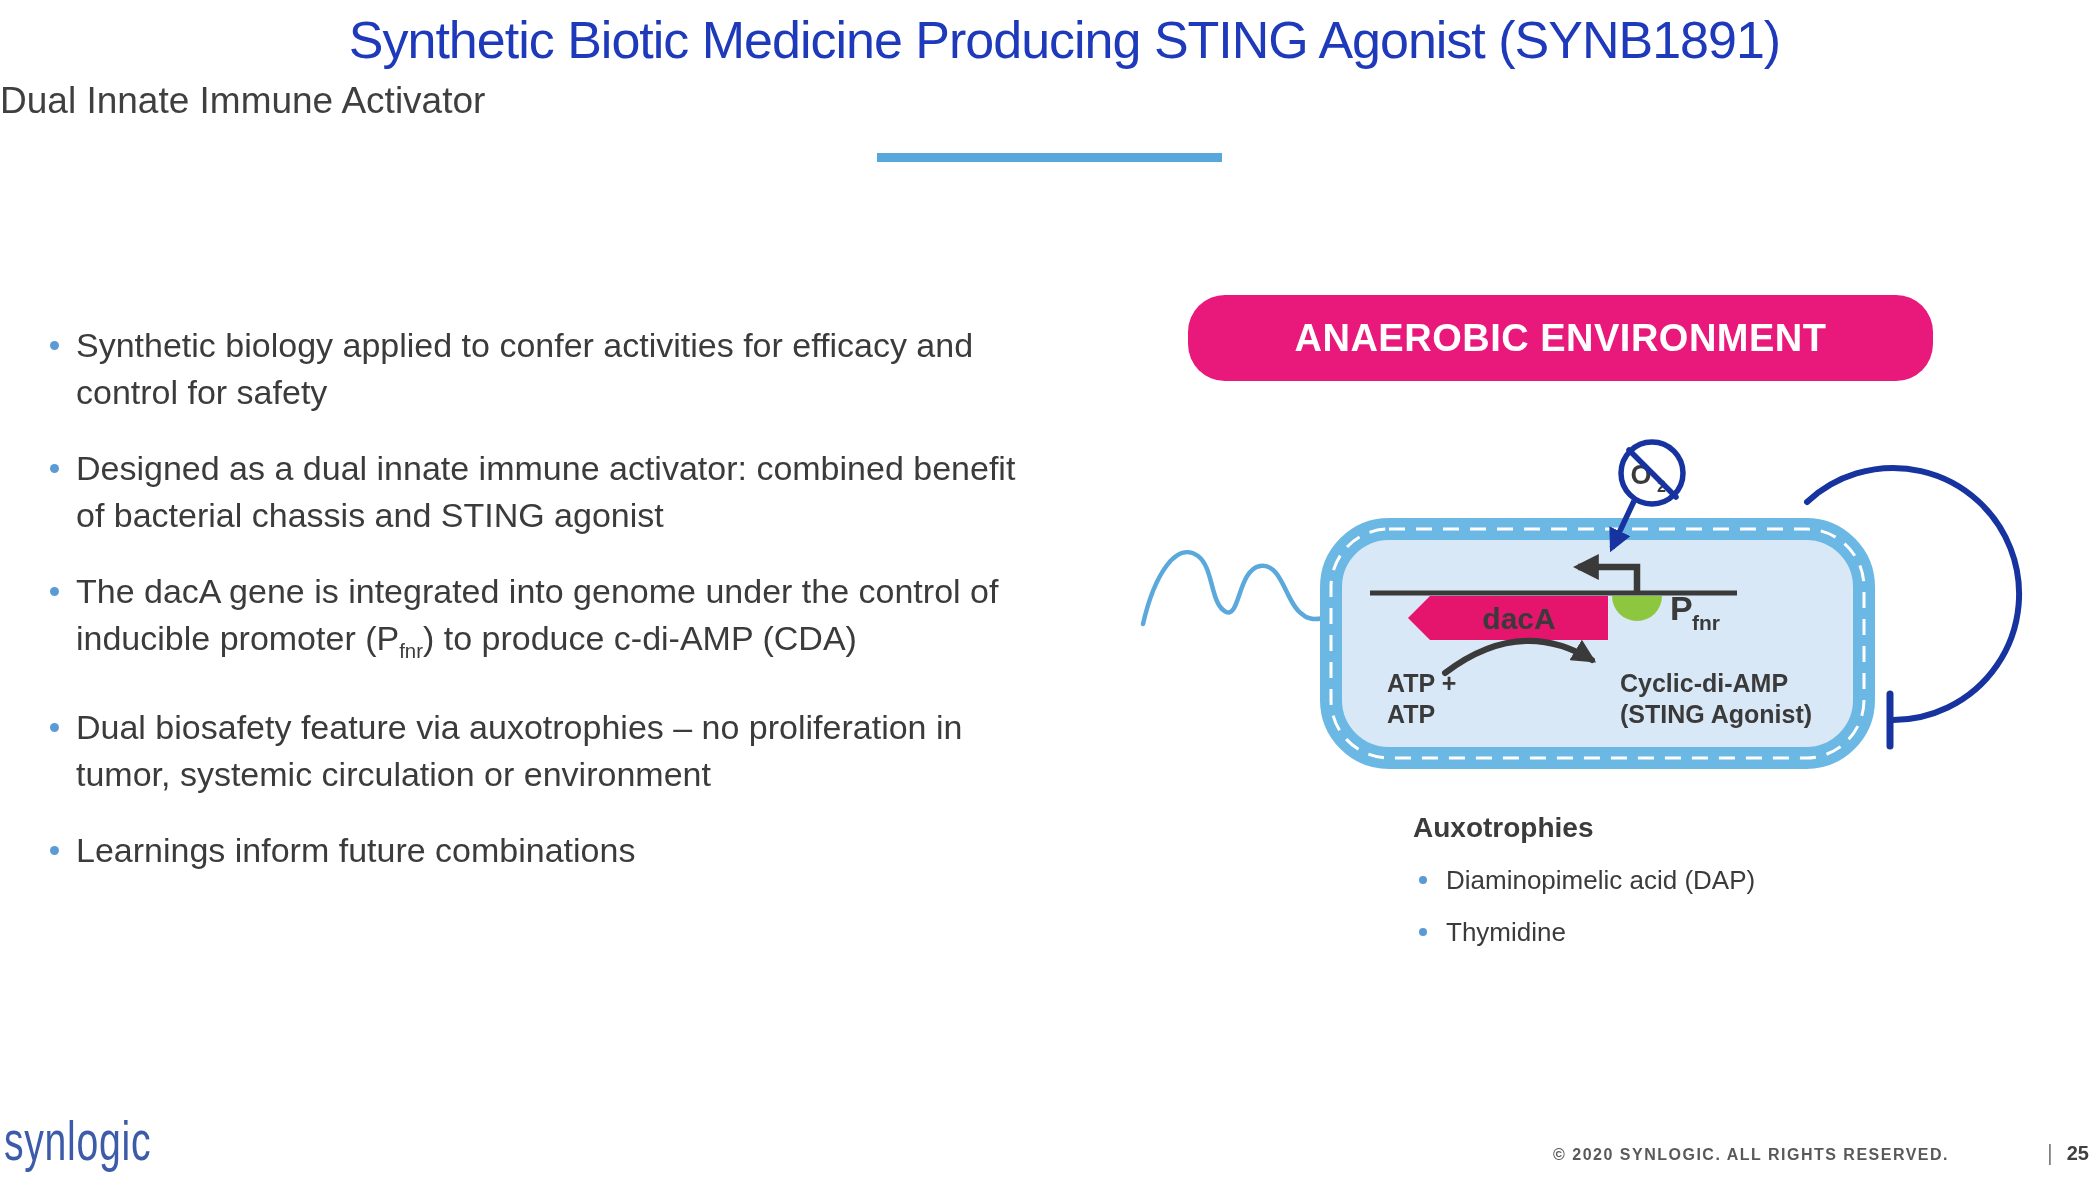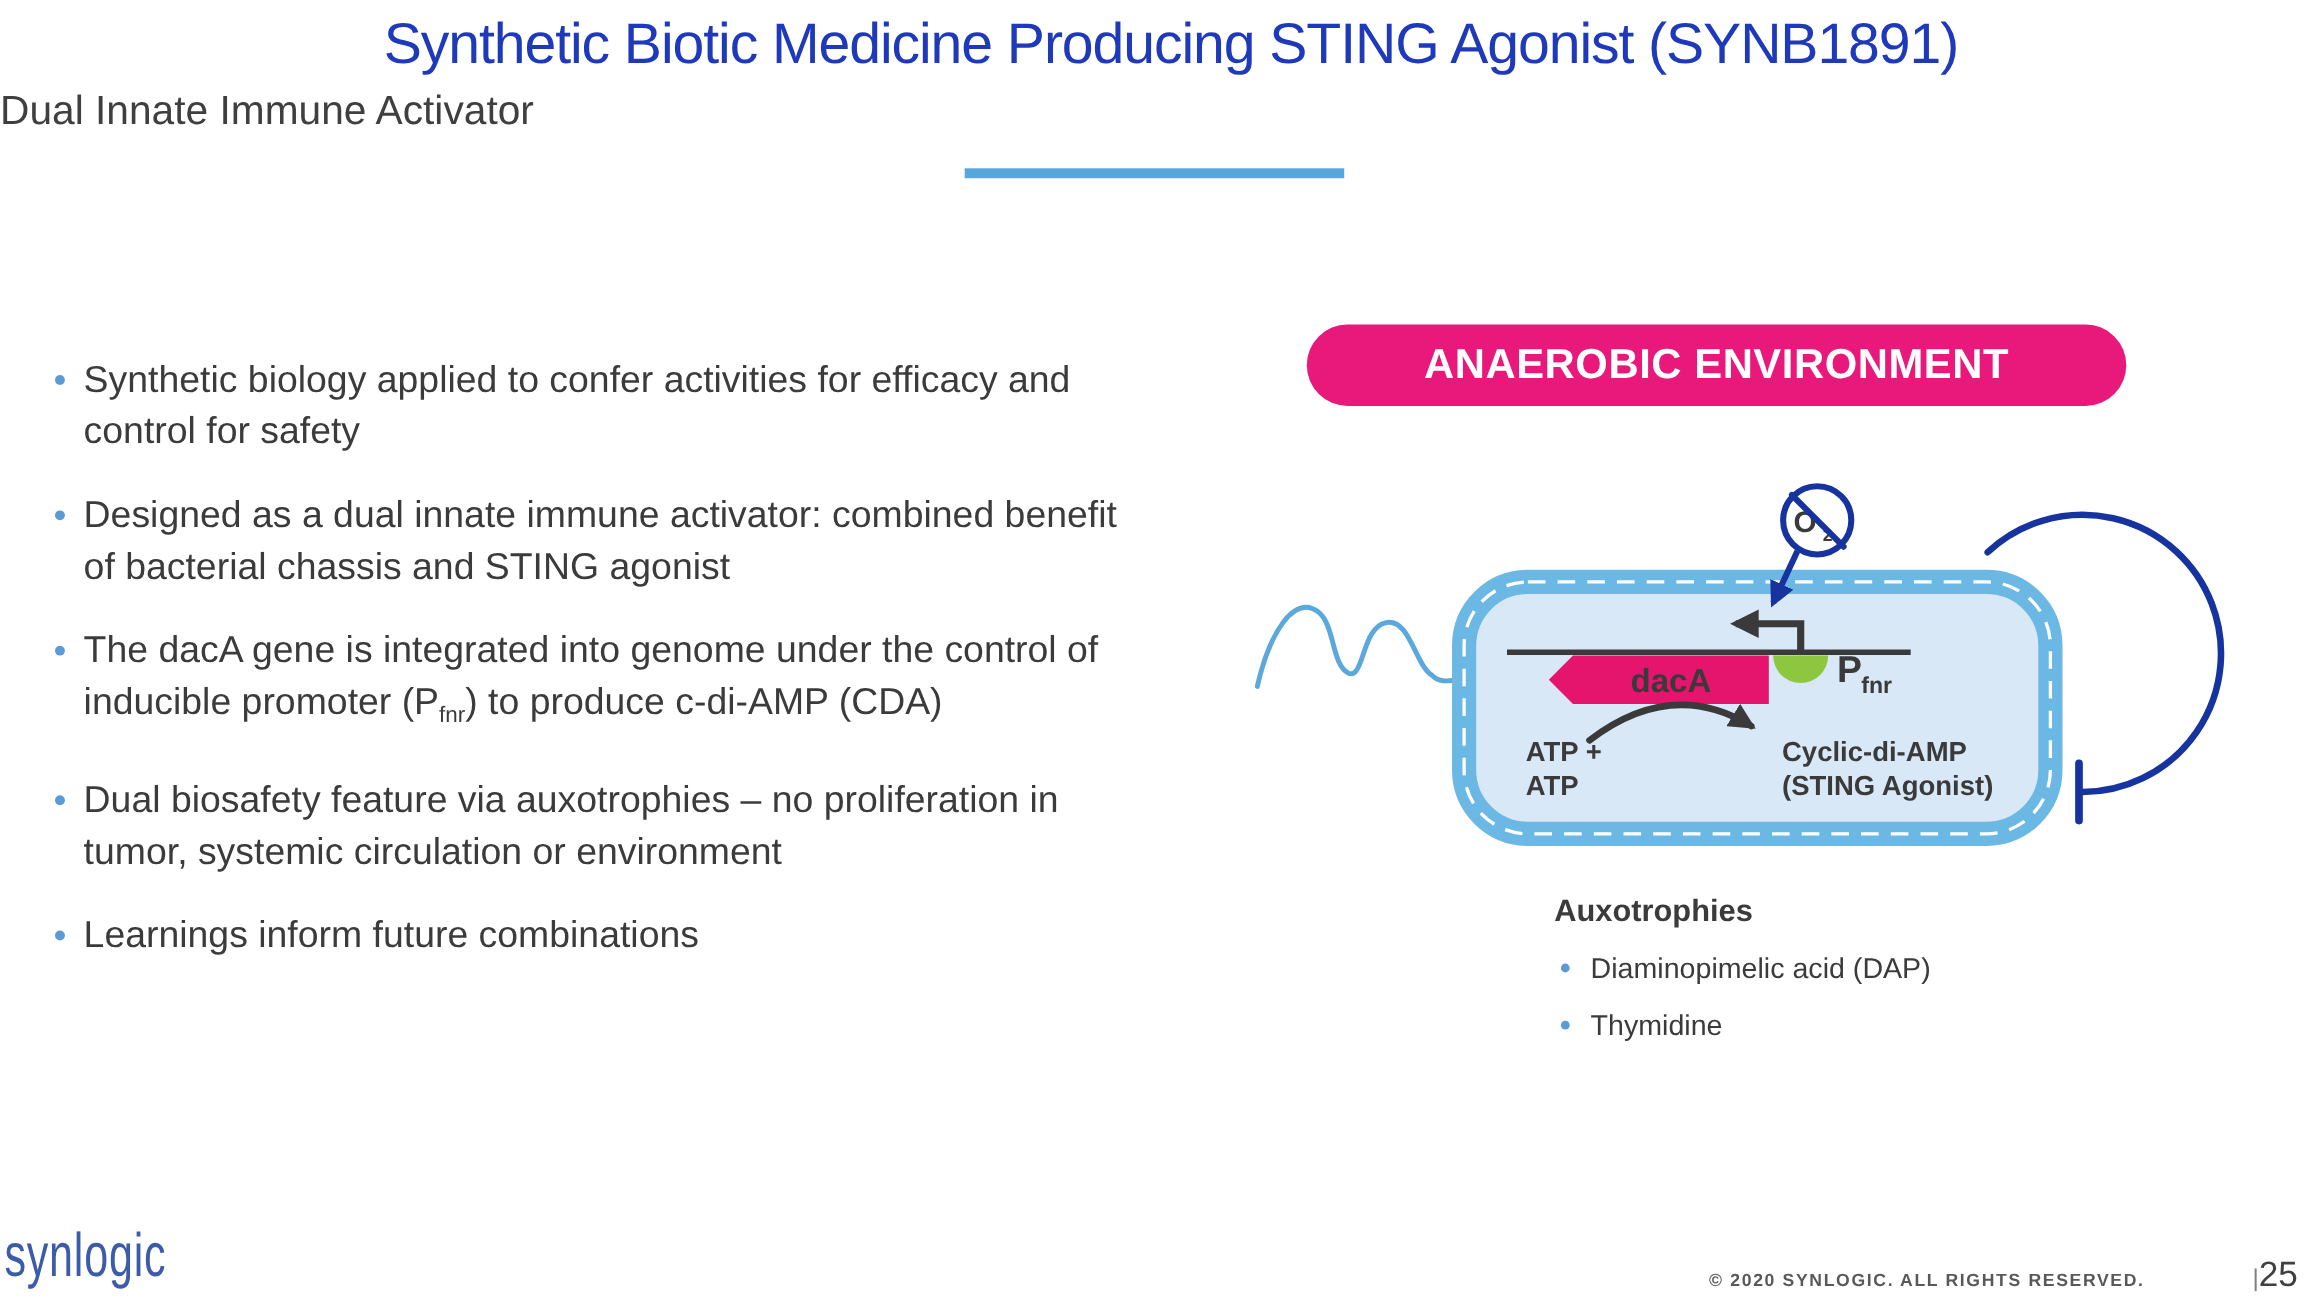--- a/index.html
+++ b/index.html
@@ -13,21 +13,21 @@
             font-size:37px;font-weight:400;color:#3F3F3F;}
   .divider{position:absolute;left:877px;top:153px;width:345px;height:9px;background:#56A7DB;}
 
   .bullets{position:absolute;left:48px;top:322px;width:1080px;margin:0;padding:0;list-style:none;}
   .bullet{position:relative;padding-left:28px;margin:0 0 29px 0;
           font-size:34px;line-height:47px;color:#3B3B3B;}
   .bullet .dot{position:absolute;left:2px;top:19px;width:9px;height:9px;border-radius:50%;background:#5B9BD5;}
   .bullet .ln{display:block;}
   .sb{font-size:0.6em;}
 
-  .banner{position:absolute;left:1188px;top:295px;width:745px;height:74px;border-radius:37px;
+  .banner{position:absolute;left:1188px;top:295px;width:745px;height:86px;border-radius:37px;
           background:#E9187B;display:flex;align-items:center;justify-content:center;}
   .banner span{color:#fff;font-size:38px;font-weight:bold;letter-spacing:0.5px;}
 
   .diagram{position:absolute;left:1120px;top:420px;width:977px;height:440px;}
   .diagram text{font-family:"Liberation Sans",sans-serif;font-weight:bold;fill:#3A3A3A;}
   .t-gene{fill:#fff;font-size:30px;}
   .t-prom{fill:#E5156E;font-size:34px;}
   .t-prom-sub{fill:#E5156E;font-size:21px;}
   .t-o2{fill:#16339F;font-size:27px;}
   .t-o2-sub{fill:#16339F;font-size:16px;}
@@ -36,21 +36,21 @@
   .auxo{position:absolute;left:1413px;top:812px;color:#3B3B3B;}
   .auxo-h{font-size:28px;font-weight:bold;}
   .auxo-item{position:relative;padding-left:33px;margin-top:20px;font-size:26px;line-height:32px;}
   .auxo-item .adot{position:absolute;left:6px;top:12px;width:8px;height:8px;border-radius:50%;background:#5B9BD5;}
 
   .logo{position:absolute;left:4px;top:1108px;font-size:56px;font-weight:300;color:#3C5BA9;
         transform:scaleX(0.7);transform-origin:left center;letter-spacing:1px;}
   .footline{position:absolute;right:8px;top:1140px;display:flex;align-items:baseline;}
   .copy{font-size:16px;font-weight:600;letter-spacing:1.5px;color:#595959;}
   .pipe{font-size:22px;color:#7F7F7F;margin-left:98px;font-weight:400;}
-  .pnum{font-size:32px;font-weight:normal;color:#404040;}
+  .pnum{font-size:20px;font-weight:bold;color:#404040;margin-left:14px;}
 </style>
 </head>
 <body>
 
 <div class="slide">
 
   <h1 class="title">Synthetic Biotic Medicine Producing STING Agonist (SYNB1891)</h1>
   <h2 class="subtitle">Dual Innate Immune Activator</h2>
   <div class="divider"></div>
 

